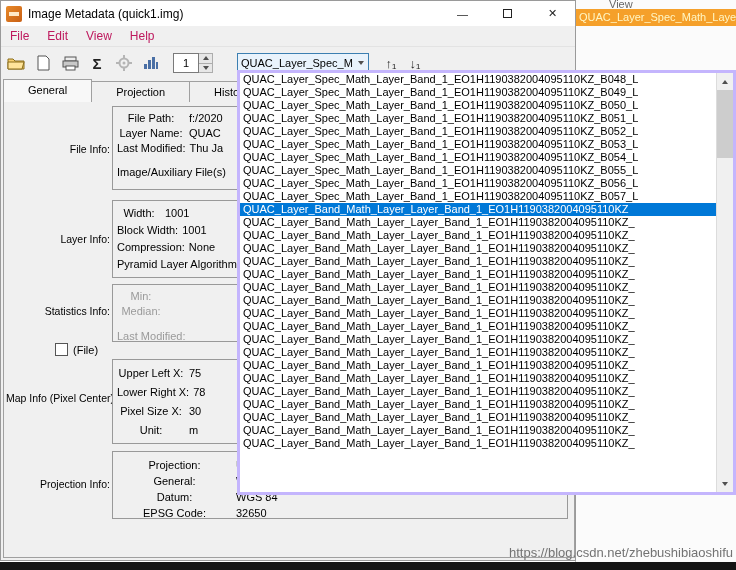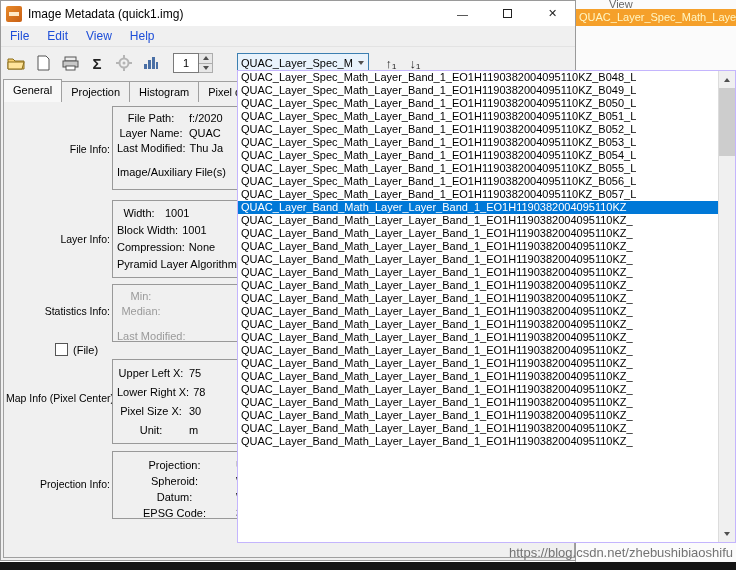--- a/index.html
+++ b/index.html
@@ -21,21 +21,21 @@
 
   .titlebar { position: absolute; left: 0; top: 0; width: 100%; height: 25px; background: #ffffff; display: flex; align-items: center; }
   .app-icon { width: 16px; height: 16px; margin-left: 5px; border-radius: 2px; background: linear-gradient(135deg,#e88a2a,#c85f14); position: relative; flex: 0 0 auto; }
   .app-icon:after { content: ""; position: absolute; left: 3px; top: 6px; width: 10px; height: 4px; background: #ffe9c8; }
   .title-text { margin-left: 6px; font-size: 12px; color: #000; white-space: nowrap; }
   .win-buttons { position: absolute; right: 0; top: 0; height: 25px; display: flex; }
   .win-btn { width: 45px; height: 25px; display: flex; align-items: center; justify-content: center; font-size: 11px; color: #222; }
   .max-glyph { width: 9px; height: 9px; border: 1px solid #222; }
 
   .menubar { position: absolute; left: 0; top: 25px; width: 100%; height: 21px; background: #f0f0f0; display: flex; font-size: 12px; border-bottom: 1px solid #e3e3e3; }
-  .menu-item { padding: 0 9px; line-height: 21px; color: #1d4ed8; }
+  .menu-item { padding: 0 9px; line-height: 21px; color: #be185d; }
 
   .toolbar { position: absolute; left: 0; top: 47px; width: 100%; height: 30px; background: #f0f0f0; display: flex; align-items: center; }
   .tool-icon { width: 24px; height: 22px; margin-left: 3px; display: flex; align-items: center; justify-content: center; }
   .sigma { font-size: 15px; font-weight: bold; color: #222; }
 
   .spinner { margin-left: 10px; display: flex; height: 20px; }
   .spin-value { width: 26px; height: 20px; background: #fff; border: 1px solid #7a7a7a; font-size: 11px; text-align: center; line-height: 18px; }
   .spin-arrows { width: 14px; height: 20px; border: 1px solid #adadad; border-left: none; display: flex; flex-direction: column; }
   .spin-up, .spin-down { flex: 1; display: flex; align-items: center; justify-content: center; background: #e7e7e7; }
   .spin-up { border-bottom: 1px solid #adadad; }
@@ -45,21 +45,21 @@
   .combo-caret { width: 15px; display: flex; align-items: center; justify-content: center; }
 
   .sort-icon { margin-left: 12px; font-size: 13px; color: #222; width: 20px; text-align: center; }
   .sort-icon + .sort-icon { margin-left: 4px; }
 
   .tri-up { width: 0; height: 0; border-left: 3px solid transparent; border-right: 3px solid transparent; border-bottom: 4px solid #505050; }
   .tri-down { width: 0; height: 0; border-left: 3px solid transparent; border-right: 3px solid transparent; border-top: 4px solid #505050; }
 
   
   .tabs { position: absolute; left: 2px; top: 80px; display: flex; z-index: 2; }
-  .tab { height: 21px; line-height: 20px; padding: 0 9px; font-size: 11px; background: #f0f0f0; border: 1px solid #a0a0a0; border-bottom: none; margin-right: -1px; color: #000; }
+  .tab { height: 21px; line-height: 20px; padding: 0 24px; font-size: 11px; background: #f0f0f0; border: 1px solid #a0a0a0; border-bottom: none; margin-right: -1px; color: #000; }
   .tab.selected { background: #f8f8f8; height: 23px; margin-top: -2px; position: relative; z-index: 3; }
 
   
   .content { position: absolute; left: 2px; top: 100px; width: 572px; height: 457px; border: 1px solid #a0a0a0; background: #f0f0f0; }
 
   .seclabel { position: absolute; left: 2px; width: 104px; text-align: right; font-size: 10.5px; color: #000; white-space: nowrap; }
   #lbl-file_info { top: 41px; }
   #lbl-layer_info { top: 131px; }
   #lbl-statistics_info { top: 203px; }
   #lbl-map_info { top: 290px; }
@@ -84,21 +84,21 @@
   #box-map_info .rl { min-width: 72px; }
   #box-projection_info .rl { min-width: 119px; }
   #box-file_info .row:last-child { margin-top: 9px; }
   #box-statistics_info .row { color: #9a9a9a; }
   #box-statistics_info .row:last-child { margin-top: 10px; }
 
   .chkrow { position: absolute; left: 51px; top: 241px; display: flex; align-items: center; font-size: 11px; }
   .chkbox { width: 13px; height: 13px; background: #fff; border: 1px solid #555; margin-right: 5px; }
 
   
-  .dropdown { position: absolute; left: 237px; top: 70px; width: 499px; height: 473px; background: #fff; border: 1px solid #c4b5fd; z-index: 10; display: flex; }
+  .dropdown { position: absolute; left: 237px; top: 70px; width: 499px; height: 425px; background: #fff; border: 3px solid #c4b5fd; z-index: 10; display: flex; }
   .dd-list { flex: 1; overflow: hidden; }
   .dd-item { height: 13px; line-height: 13px; font-size: 11px; padding-left: 3px; white-space: nowrap; overflow: hidden; color: #000; }
   .dd-item.selected { background: #0078d7; color: #fff; }
   .dd-scroll { width: 17px; background: #f0f0f0; border-left: 1px solid #dcdcdc; position: relative; flex: 0 0 auto; }
   .dd-up, .dd-down { position: absolute; left: 0; width: 16px; height: 17px; display: flex; align-items: center; justify-content: center; background: #f0f0f0; }
   .dd-up { top: 0; }
   .dd-down { bottom: 0; }
   .dd-thumb { position: absolute; left: 0; top: 17px; width: 16px; height: 68px; background: #cdcdcd; }
 
   
@@ -290,21 +290,21 @@
         </div>
       </div>
 
     <div class="seclabel" id="lbl-projection_info">Projection Info:</div>
     <div class="gbox" id="box-projection_info">
         <div class="row">
           <span class="rl">Projection:</span>
           <span class="rv">UTM, Zone 50</span>
         </div>
         <div class="row">
-          <span class="rl">Spheroid:</span>
+          <span class="rl">General:</span>
           <span class="rv">WGS 84</span>
         </div>
         <div class="row">
           <span class="rl">Datum:</span>
           <span class="rv">WGS 84</span>
         </div>
         <div class="row">
           <span class="rl">EPSG Code:</span>
           <span class="rv">32650</span>
         </div>

